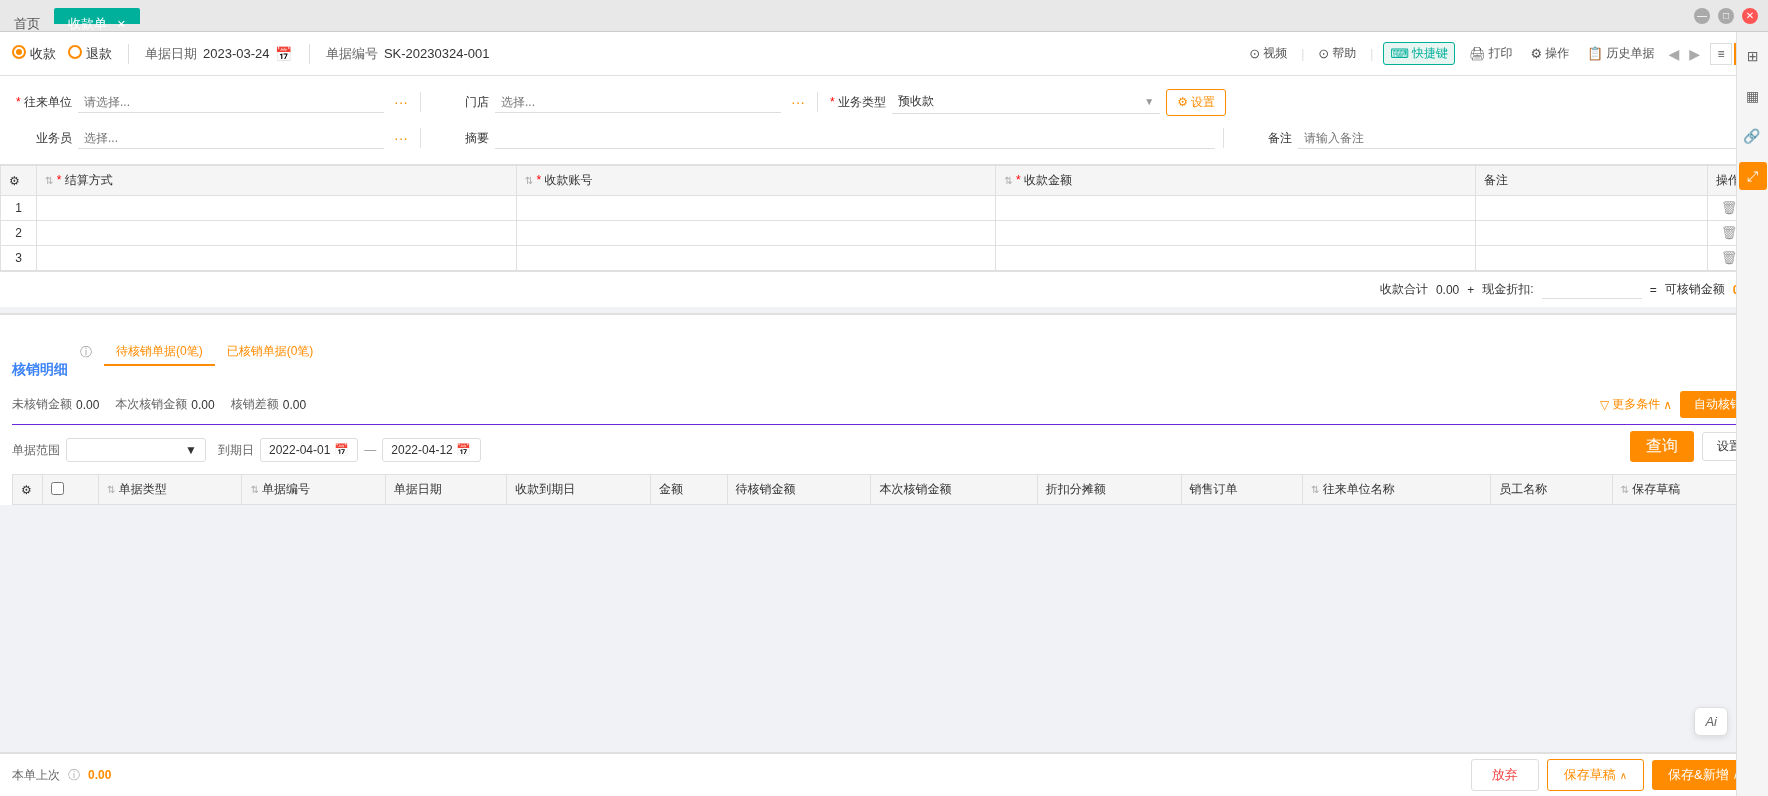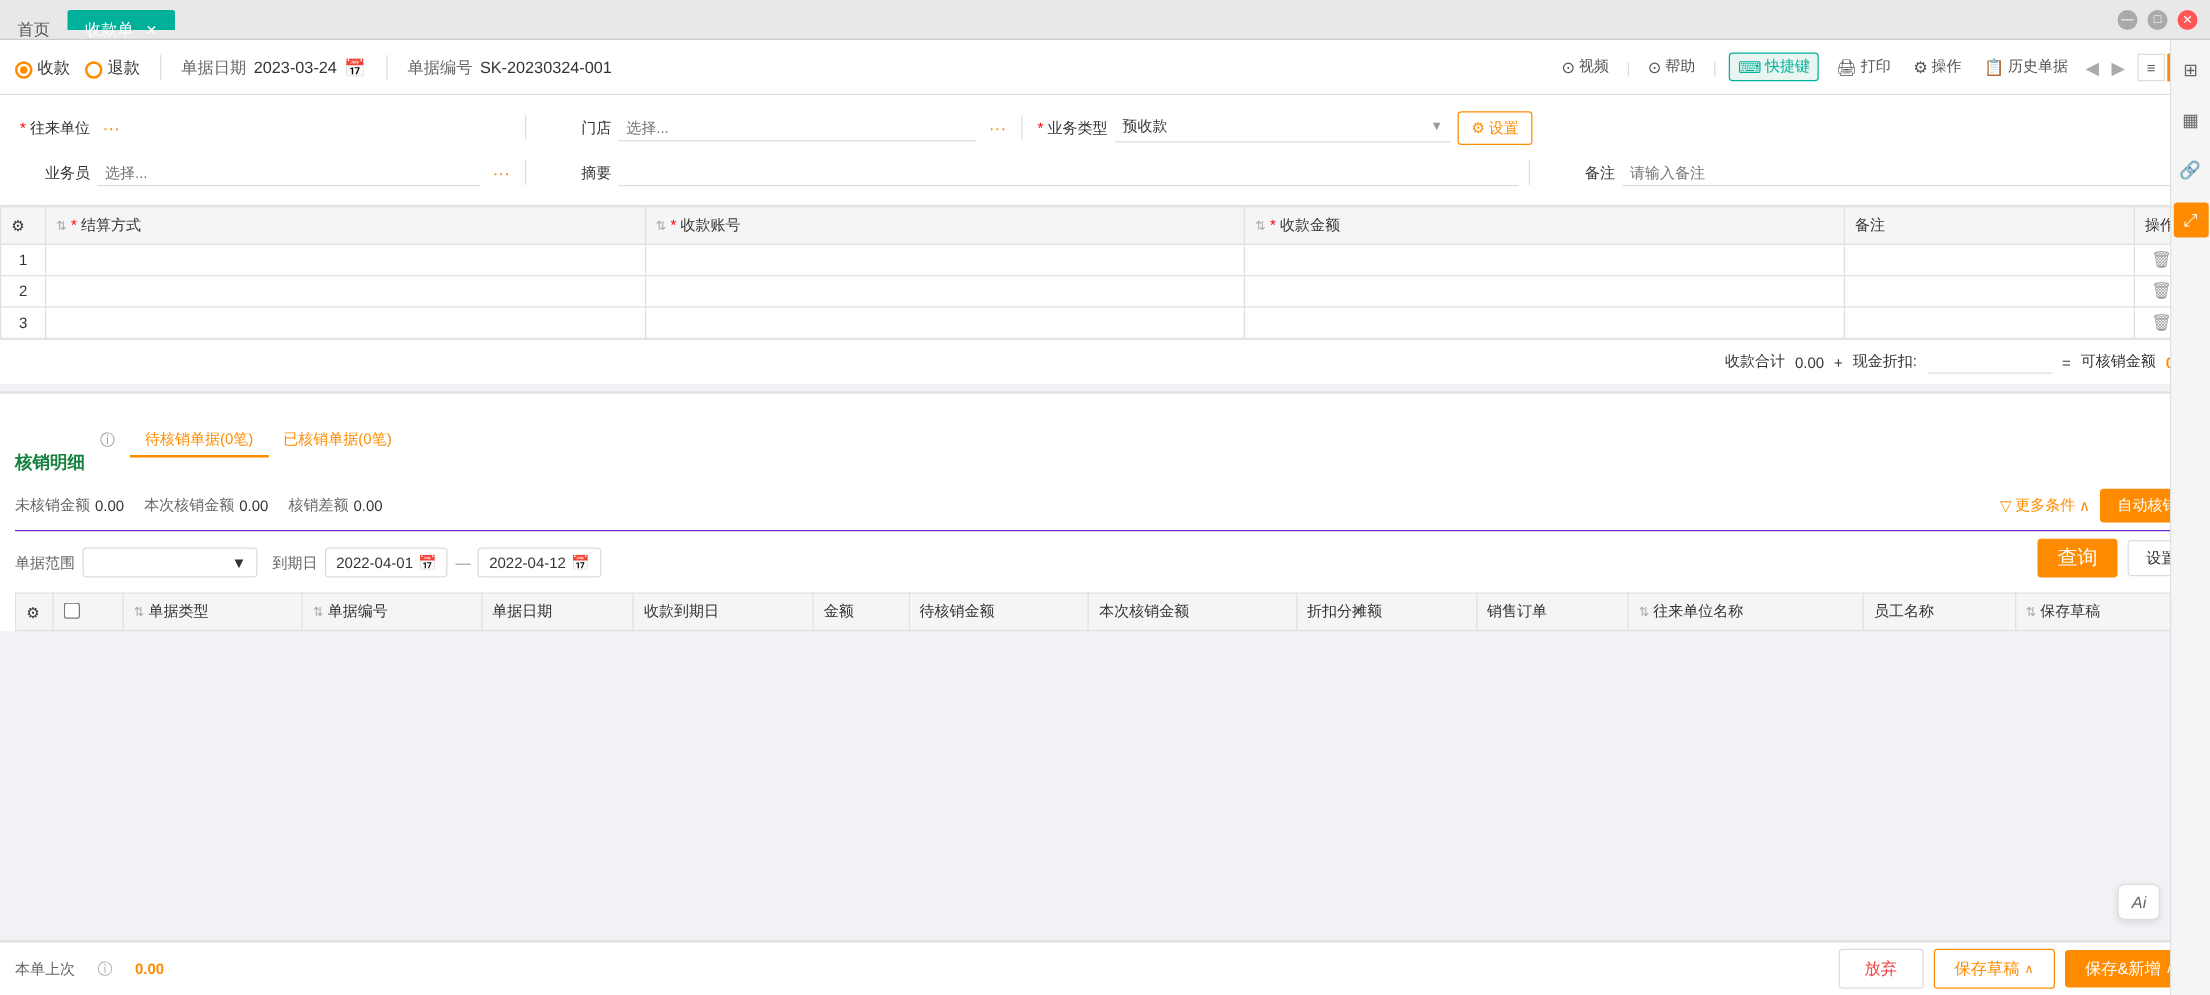--- a/index.html
+++ b/index.html
@@ -9,21 +9,21 @@
     .tab-bar { display: flex; align-items: center; background: #e8e8e8; height: 32px; border-bottom: 1px solid #ccc; }
     .tab-item { padding: 0 14px; height: 16px; line-height: 32px; cursor: pointer; font-size: 13px; color: #555; background: #e8e8e8; }
     .tab-item.active { background: #00b09b; color: #fff; border-radius: 2px 2px 0 0; }
     .tab-close { margin-left: 6px; font-size: 11px; cursor: pointer; }
     .window-controls { margin-left: auto; display: flex; align-items: center; gap: 8px; padding-right: 10px; }
     .window-btn { width: 16px; height: 16px; border-radius: 50%; cursor: pointer; border: none; font-size: 10px; display: flex; align-items: center; justify-content: center; background: #aaa; color: #fff; }
 
     
     .toolbar { display: flex; align-items: center; background: #fff; padding: 6px 12px; border-bottom: 1px solid #e0e0e0; height: 44px; gap: 16px; }
     .radio-group { display: flex; align-items: center; gap: 12px; }
-    .radio-item { display: flex; align-items: flex-end; gap: 4px; cursor: pointer; font-size: 13px; }
+    .radio-item { display: flex; align-items: flex-start; gap: 4px; cursor: pointer; font-size: 13px; }
     .radio-dot { width: 14px; height: 14px; border-radius: 50%; border: 2px solid #ff8c00; display: flex; align-items: center; justify-content: center; }
     .radio-dot.checked::after { content: ''; width: 6px; height: 6px; border-radius: 50%; background: #ff8c00; display: block; }
     .toolbar-divider { width: 1px; height: 20px; background: #ddd; }
     .doc-info { display: flex; align-items: center; gap: 6px; font-size: 13px; }
     .doc-label { color: #666; }
     .doc-value { color: #333; font-weight: 500; }
     .date-icon { color: #ff8c00; cursor: pointer; font-size: 14px; }
     .toolbar-right { margin-left: auto; display: flex; align-items: center; gap: 10px; font-size: 12px; color: #555; }
     .toolbar-btn { display: flex; align-items: center; gap: 3px; cursor: pointer; padding: 2px 4px; }
     .toolbar-btn .icon { font-size: 13px; }
@@ -61,21 +61,21 @@
     
     .summary-row { display: flex; align-items: center; justify-content: flex-end; padding: 8px 12px; background: #fff; border-top: 1px solid #e0e0e0; font-size: 12px; gap: 8px; }
     .summary-label { color: #333; }
     .summary-value { color: #333; }
     .summary-orange { color: #ff8c00; font-weight: bold; }
     .summary-input { border: none; border-bottom: 1px solid #ddd; width: 100px; padding: 2px 4px; font-size: 12px; text-align: right; outline: none; }
 
     
     .writeoff-section { background: #fff; margin-top: 6px; padding: 10px 12px 0; border-top: 2px solid #e0e0e0; }
     .section-header { display: flex; align-items: center; gap: 12px; margin-bottom: 6px; }
-    .section-title { font-size: 14px; font-weight: bold; color: #15803d; margin-top: 36px; }
+    .section-title { font-size: 14px; font-weight: bold; color: #3b82f6; margin-top: 36px; }
     .info-icon { color: #999; font-size: 12px; cursor: pointer; }
     .tab-links { display: flex; gap: 0; }
     .tab-link { padding: 4px 12px; font-size: 12px; cursor: pointer; color: #ff8c00; border-bottom: 2px solid transparent; }
     .tab-link.active { border-bottom-color: #ff8c00; }
 
     
     .stats-row { display: flex; align-items: center; gap: 16px; padding: 6px 0; font-size: 12px; }
     .stat-item { display: flex; align-items: center; gap: 4px; }
     .stat-label { color: #666; }
     .stat-value { color: #333; }
@@ -95,21 +95,21 @@
     .query-btn { background: #ff8c00; color: #fff; border: none; padding: 5px 16px; border-radius: 3px; cursor: pointer; font-size: 16px; }
     .setting-btn { background: #fff; border: 1px solid #ddd; color: #333; padding: 5px 14px; border-radius: 3px; cursor: pointer; font-size: 12px; }
 
     
     .bottom-table { width: 100%; border-collapse: collapse; margin-top: 6px; }
     .bottom-table th { background: #f5f5f5; border: 1px solid #e0e0e0; padding: 6px 8px; text-align: left; font-size: 12px; color: #333; font-weight: normal; white-space: nowrap; }
     .checkbox-col { width: 30px; text-align: center; }
 
     
     .footer { display: flex; align-items: center; padding: 8px 12px; background: #fff; border-top: 2px solid #e0e0e0; position: fixed; bottom: 0; left: 0; right: 0; height: 44px; }
-    .footer-left { display: flex; align-items: center; gap: 18px; font-size: 12px; }
+    .footer-left { display: flex; align-items: center; gap: 8px; font-size: 12px; }
     .footer-label { color: #666; }
     .footer-value { color: #ff8c00; font-weight: bold; }
     .footer-info-icon { color: #aaa; cursor: pointer; }
     .footer-right { margin-left: auto; display: flex; align-items: center; gap: 8px; }
     .btn-abandon { background: #fff; border: 1px solid #ddd; color: #ef4444; padding: 6px 20px; border-radius: 3px; cursor: pointer; font-size: 13px; }
     .btn-draft { background: #fff; border: 1px solid #ff8c00; color: #ff8c00; padding: 6px 16px; border-radius: 3px; cursor: pointer; font-size: 13px; display: flex; align-items: center; gap: 4px; }
     .btn-save { background: #ff8c00; border: none; color: #fff; padding: 6px 16px; border-radius: 3px; cursor: pointer; font-size: 13px; display: flex; align-items: center; gap: 4px; }
     .btn-arrow { font-size: 10px; }
 
     
@@ -201,20 +201,21 @@
   </div>
 
   <div class="form-section">
     <div class="form-row">
 
       <div class="form-field" style="flex:2; max-width:400px;">
         <span class="form-label">
           <span class="required">*</span>
           <span>往来单位</span>
         </span>
+        <input class="form-input" type="text" placeholder="请选择..." style="">
         <span class="more-btn">···</span>
       </div>
       <div class="field-divider"></div>
 
       <div class="form-field" style="flex:2; max-width:380px;">
         <span class="form-label">门店</span>
         <input class="form-input" type="text" placeholder="选择..." style="">
         <span class="more-btn">···</span>
       </div>
       <div class="field-divider"></div>

